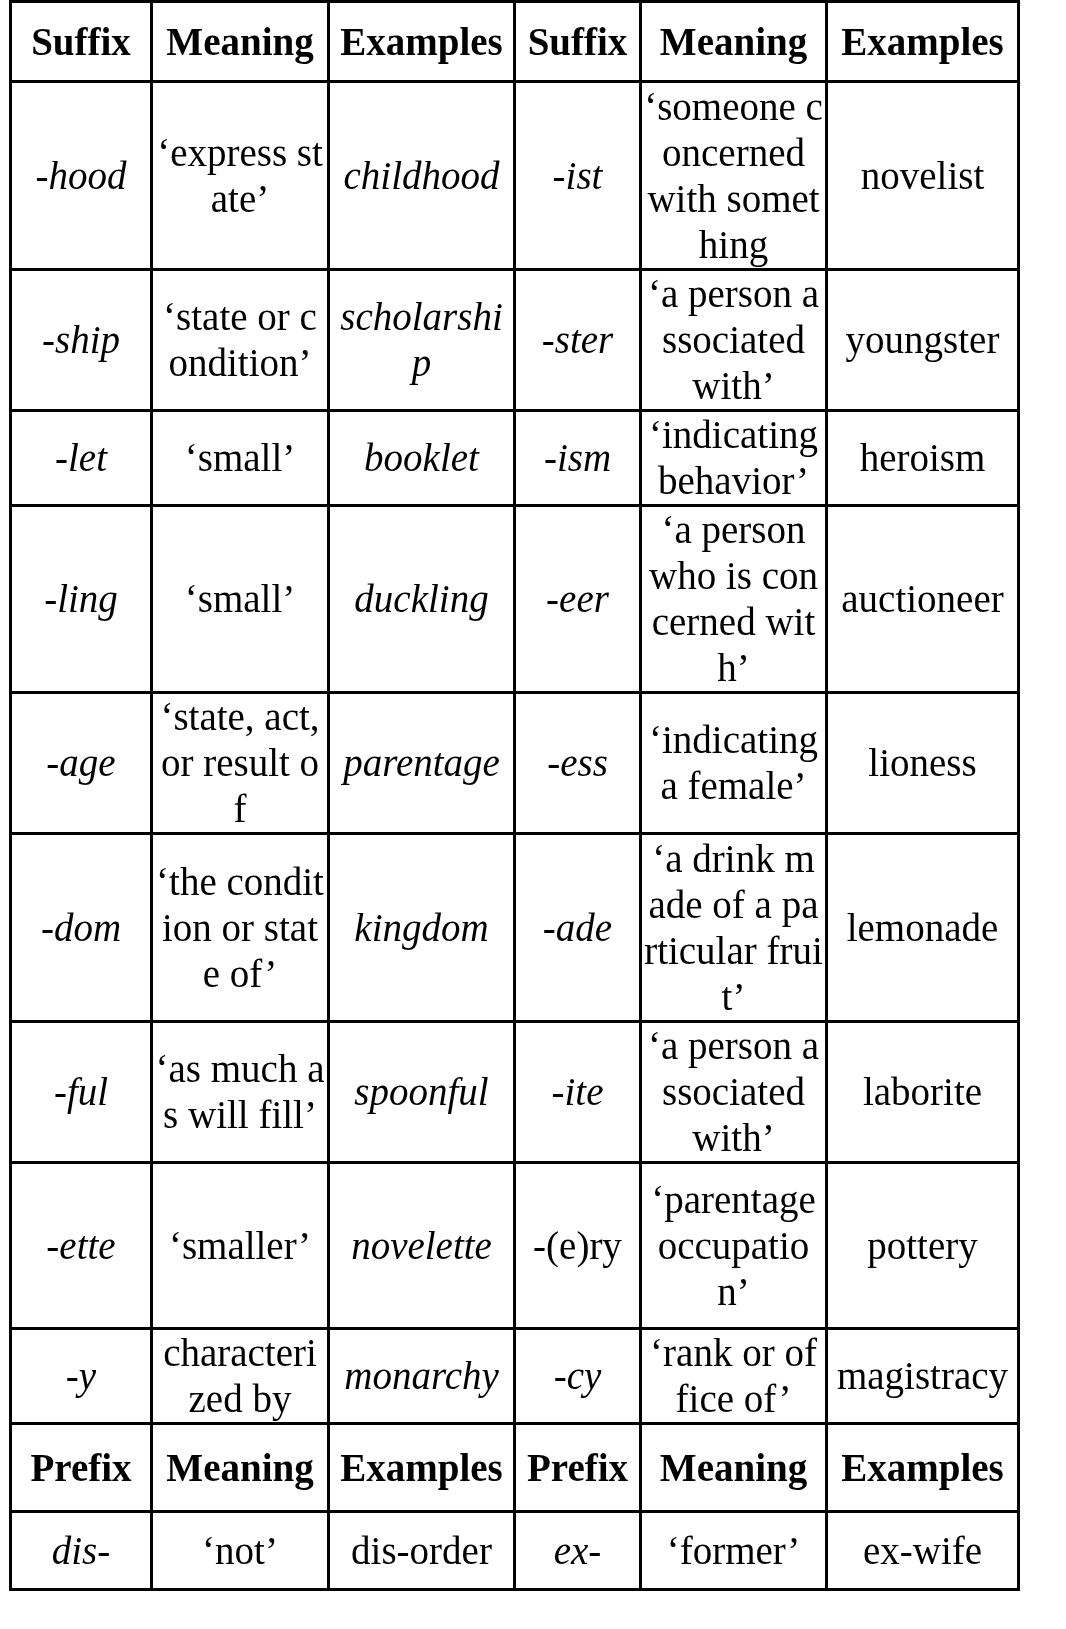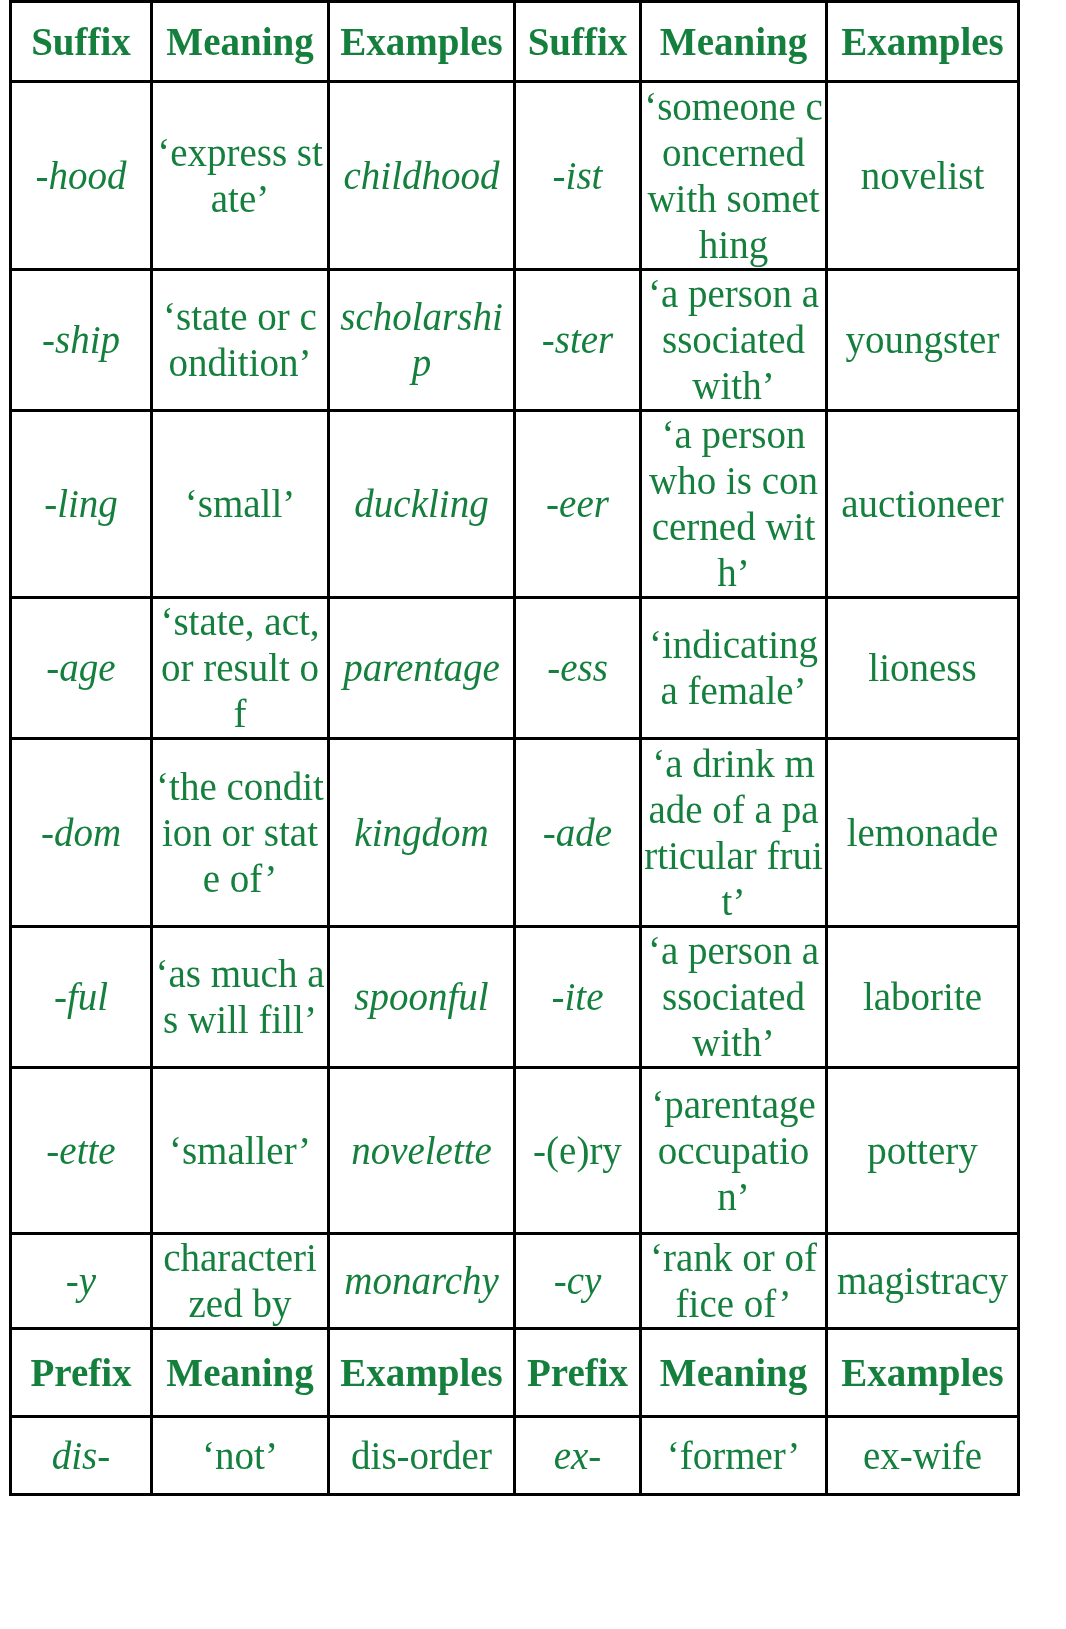--- a/index.html
+++ b/index.html
@@ -1,21 +1,21 @@
 <!DOCTYPE html>
 <html><head>
 <meta charset="utf-8">
 <style>
   html, body { margin: 0; padding: 0; background: #ffffff; }
   body { width: 1066px; height: 1629px; position: relative; overflow: hidden; }
   .wrap { position: absolute; left: 9px; top: 0px; }
   table {
     border-collapse: collapse;
     font-family: "Liberation Serif", "DejaVu Serif", serif;
-    color: #15803d;
+    color: #000000;
     font-size: 39px;
     line-height: 46px;
     table-layout: fixed;
   }
   td, th {
     border: 3px solid #000;
     text-align: center;
     vertical-align: middle;
     padding: 0 2px;
     overflow: hidden;
@@ -76,20 +76,28 @@
 
     <tr class="r-ship">
       <td class="it">-ship</td>
       <td>‘state or condition’</td>
       <td class="it">scholarship</td>
       <td class="it">-ster</td>
       <td>‘a person associated with’</td>
       <td>youngster</td>
     </tr>
 
+    <tr class="r-let">
+      <td class="it">-let</td>
+      <td>‘small’</td>
+      <td class="it">booklet</td>
+      <td class="it">-ism</td>
+      <td>‘indicating behavior’</td>
+      <td>heroism</td>
+    </tr>
 
     <tr class="r-ling">
       <td class="it">-ling</td>
       <td>‘small’</td>
       <td class="it">duckling</td>
       <td class="it">-eer</td>
       <td>‘a person who is concerned with’</td>
       <td>auctioneer</td>
     </tr>
 

